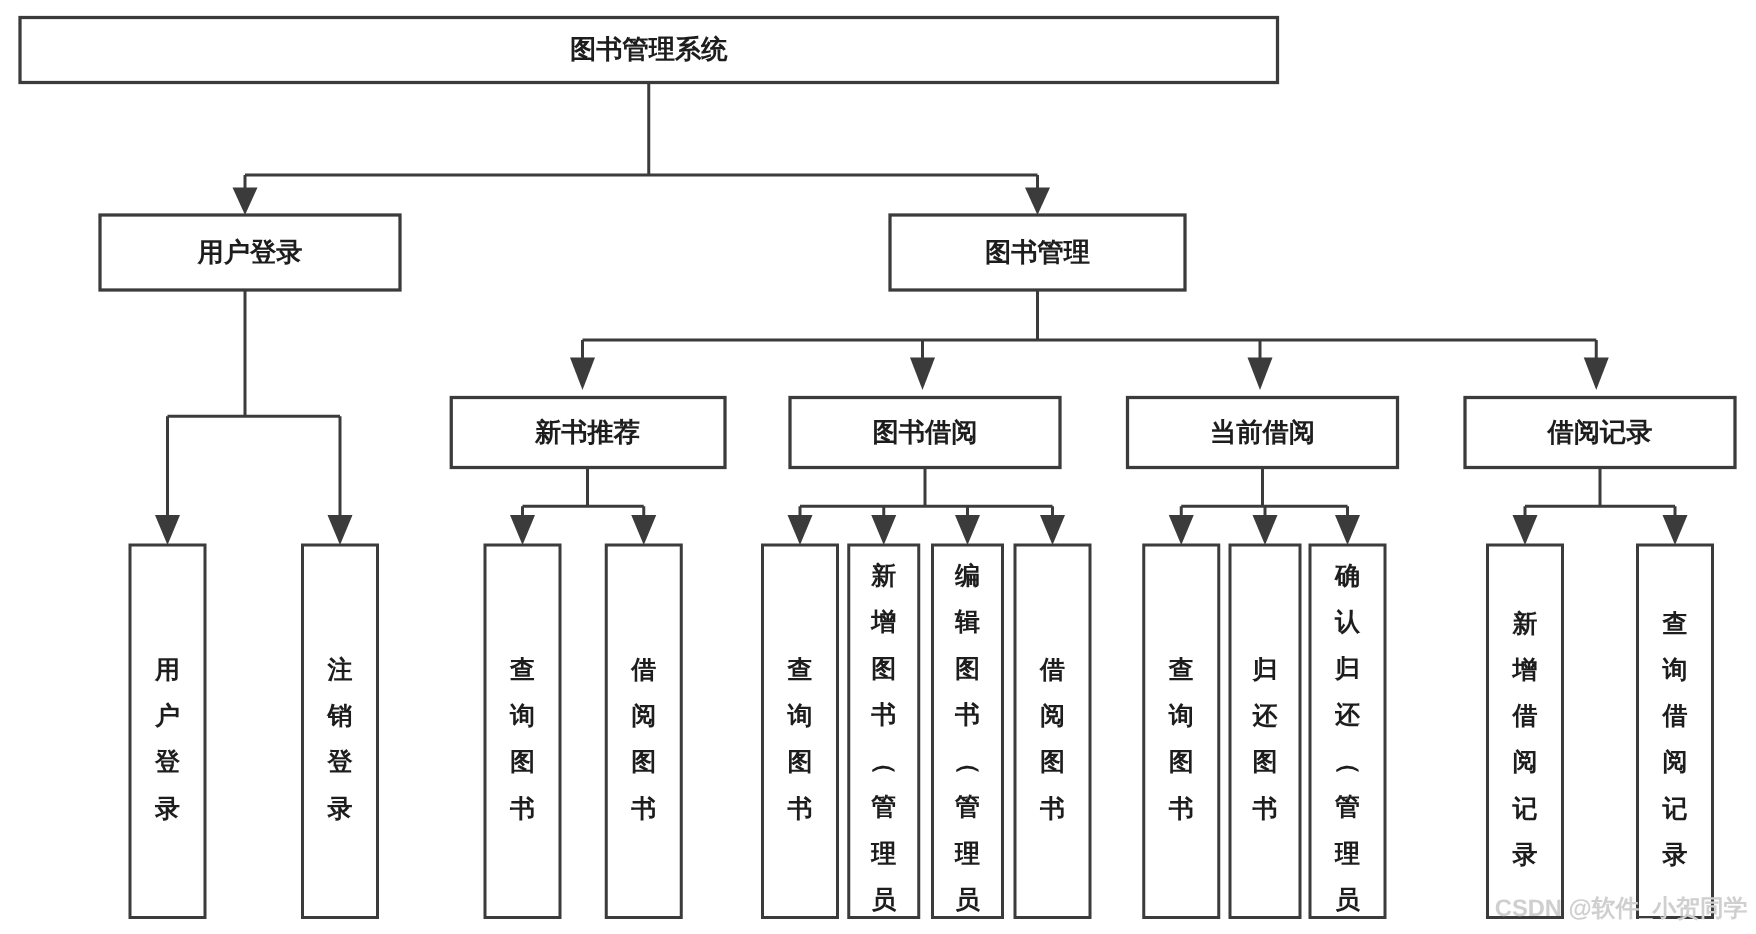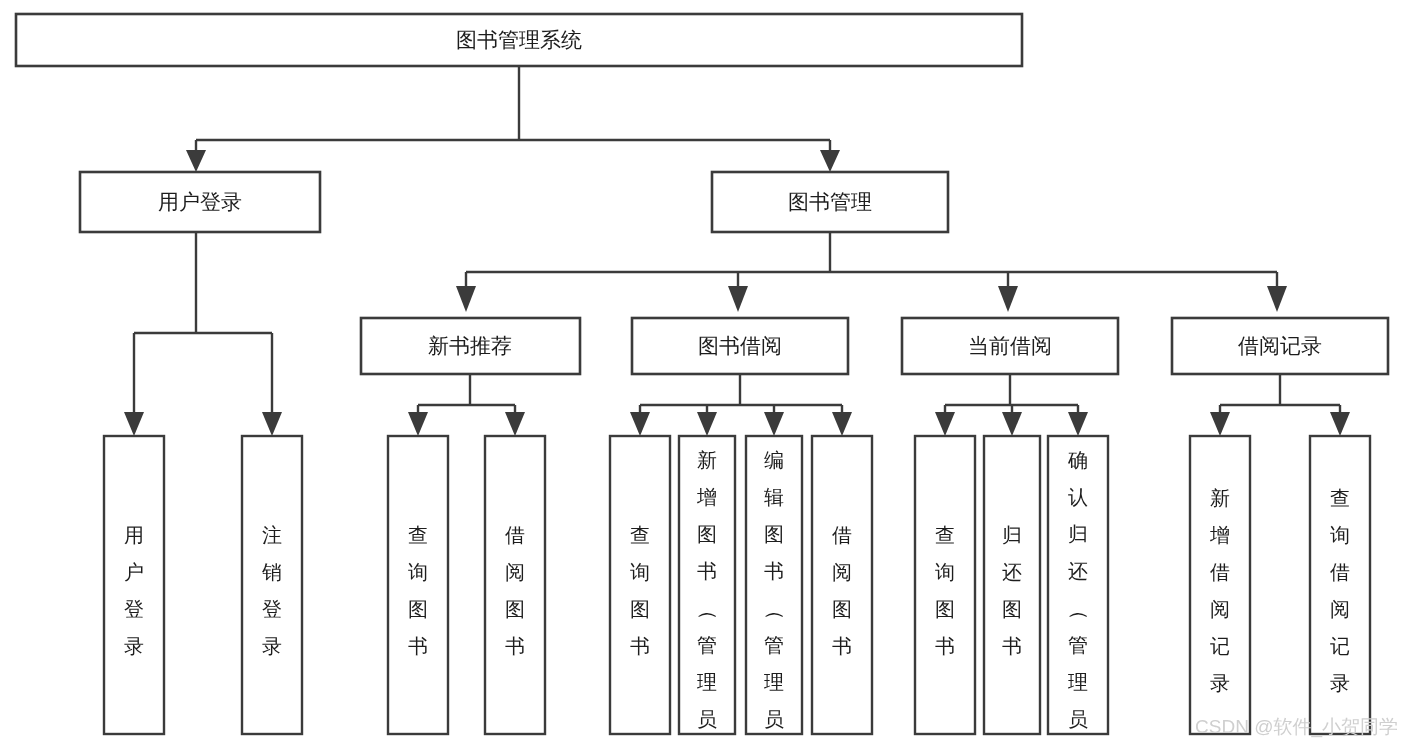--- a/index.html
+++ b/index.html
@@ -13,20 +13,21 @@
     font-family: "Liberation Sans", "DejaVu Sans", sans-serif;
     overflow: hidden;
     position: relative;
   }
   #diagram-root {
     position: absolute;
     left: 0;
     top: 0;
     width: 1405px;
     height: 536px;
+    font-weight: bold;
   }
   svg.flow {
     display: block;
     width: 1405px;
     height: 747px;
   }
   .node-rect {
     fill: #ffffff;
     stroke: #3b3b3b;
     stroke-width: 2.4;

